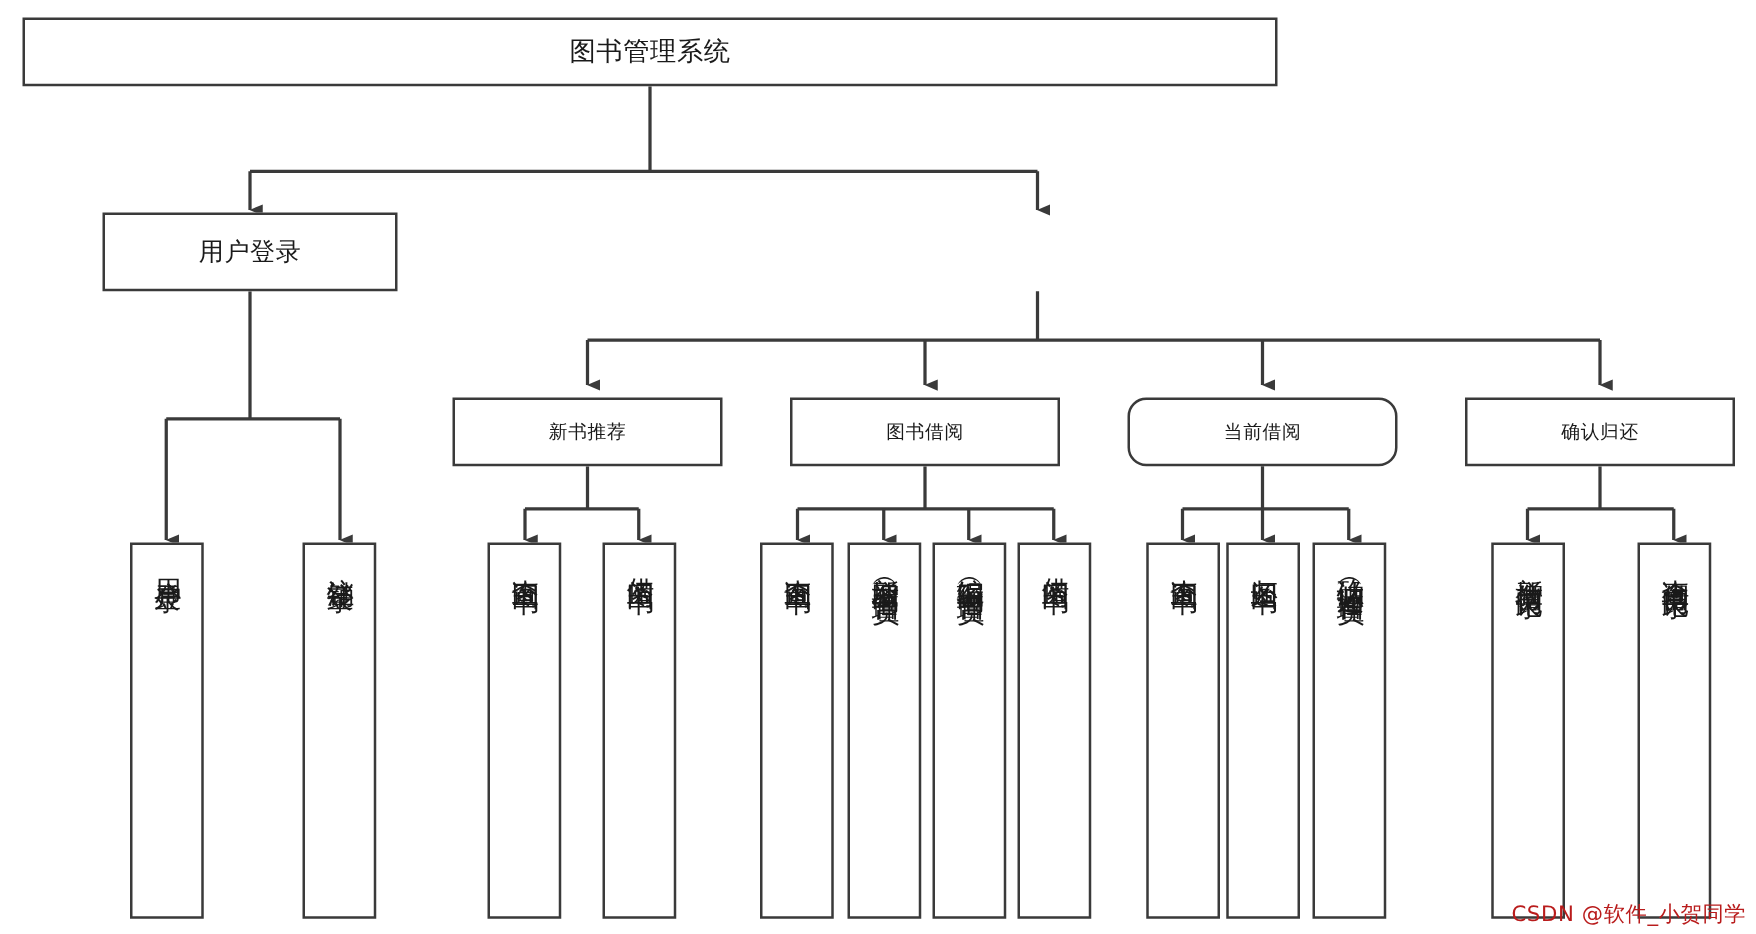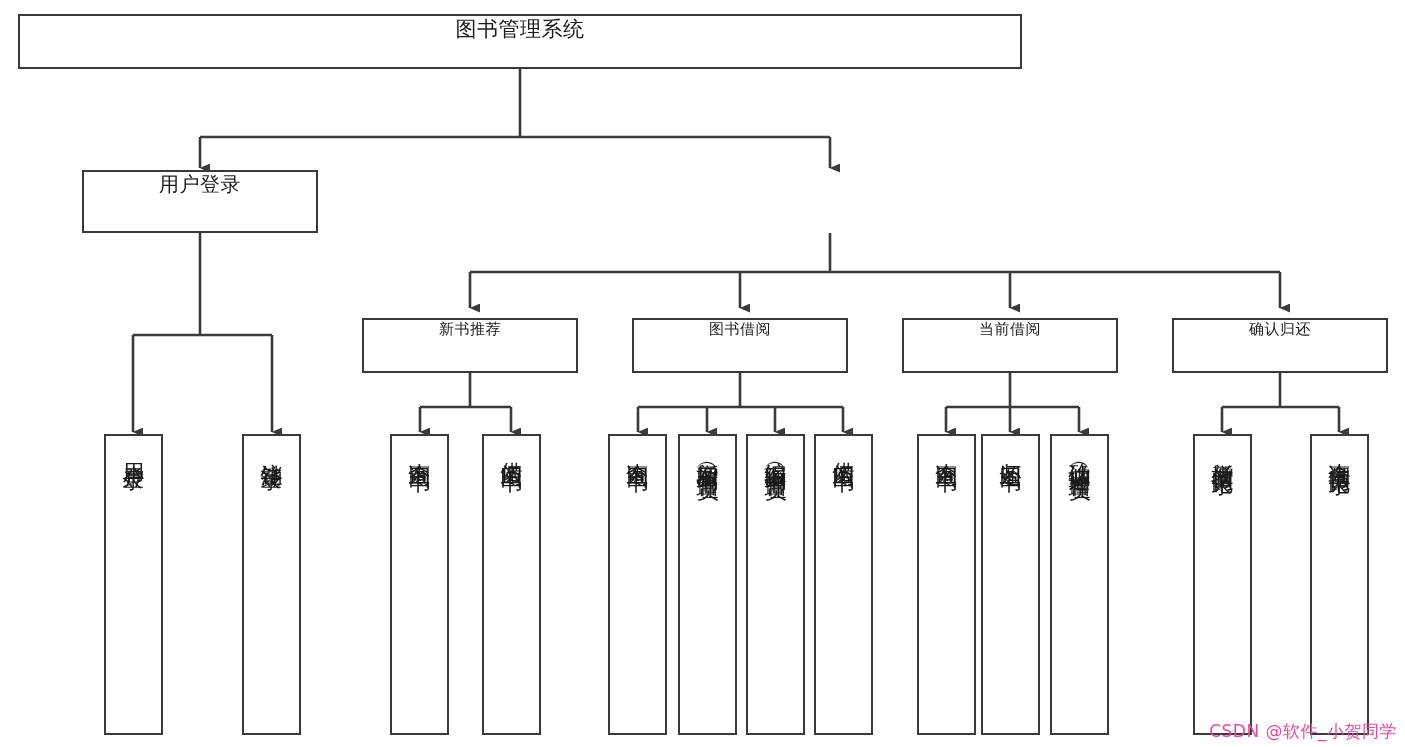--- a/index.html
+++ b/index.html
@@ -24,21 +24,21 @@
     top: 0;
     width: 1405px;
     height: 747px;
   }
   .node {
     position: absolute;
     box-sizing: border-box;
     background: #ffffff;
     border: 2.4px solid #3a3a3a;
     display: flex;
-    align-items: flex-start;
+    align-items: center;
     justify-content: center;
     color: #1a1a1a;
     z-index: 5;
   }
   .node-label {
     display: block;
     text-align: center;
     letter-spacing: 0.5px;
     line-height: 1.25;
     white-space: nowrap;
@@ -67,21 +67,21 @@
     font-size: 22px;
     line-height: 1.08;
     letter-spacing: 2.5px;
     white-space: nowrap;
   }
   #watermark {
     position: absolute;
     right: 8px;
     bottom: 4px;
     font-size: 17px;
-    color: #ec4899;
+    color: #b91c1c;
     letter-spacing: 0.5px;
     z-index: 20;
     white-space: nowrap;
     pointer-events: none;
   }
 </style>
 </head>
 <body>
 
 <div id="diagram-root">
@@ -143,21 +143,21 @@
   <div class="node level-module" style="left:82px; top:170px; width:236px; height:63px;">
     <span class="node-label">用户登录</span>
   </div>
 
   <div class="node level-group" style="left:362px; top:318px; width:216px; height:55px;">
     <span class="node-label">新书推荐</span>
   </div>
   <div class="node level-group" style="left:632px; top:318px; width:216px; height:55px;">
     <span class="node-label">图书借阅</span>
   </div>
-  <div class="node level-group" style="left:902px; top:318px; width:216px; height:55px;">
+  <div class="node level-group" style="left:902px; top:318px; width:216px; height:55px;border-radius:15px;">
     <span class="node-label">当前借阅</span>
   </div>
   <div class="node level-group" style="left:1172px; top:318px; width:216px; height:55px;">
     <span class="node-label">确认归还</span>
   </div>
 
   <div class="node level-leaf" style="left:104px; top:434px; width:59px; height:301px;">
     <span class="node-label">用户登录</span>
   </div>
   <div class="node level-leaf" style="left:242px; top:434px; width:59px; height:301px;">

